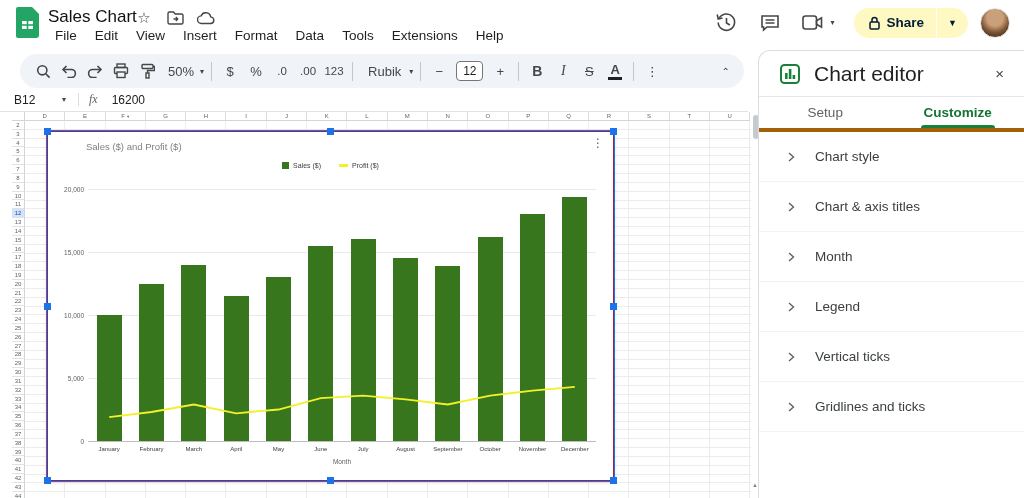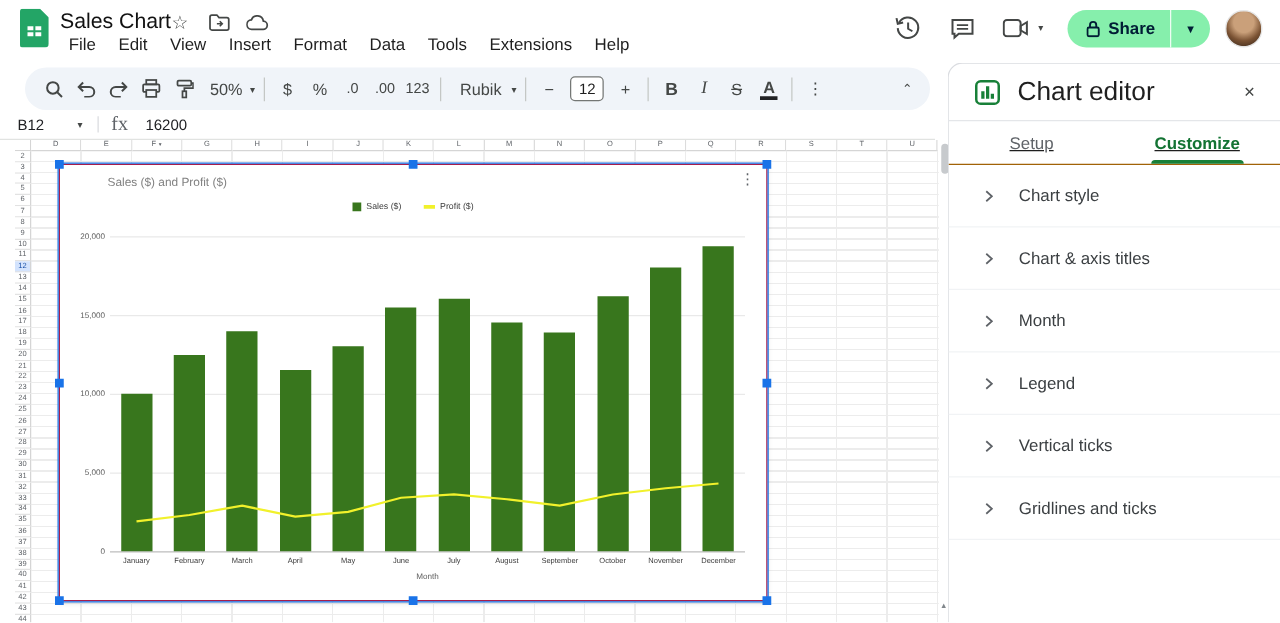--- a/index.html
+++ b/index.html
@@ -12,21 +12,21 @@
   .logo { position:absolute; left:16px; top:7px; width:23px; height:31px; }
   .doc-title { position:absolute; left:48px; top:7px; font-size:17px; color:#111; }
   .title-icons { position:absolute; left:135px; top:9px; display:flex; gap:13px; align-items:center; color:#444746; }
   .title-icons .ticon { width:18px; height:18px; display:flex; align-items:center; justify-content:center; font-size:15px; }
   .menubar { position:absolute; left:46px; top:26px; display:flex; }
   .menu-item { font-size:13.5px; color:#1f1f1f; padding:2px 9px; border-radius:6px; cursor:default; }
 
   .hdr-right { position:absolute; right:0; top:0; height:45px; display:flex; align-items:center; }
   .hicon { width:24px; height:24px; display:flex; align-items:center; justify-content:center; margin-right:19px; color:#444746; }
   .meet-wrap { display:flex; align-items:center; margin-right:17px; color:#444746; }
-  .share-btn { height:30px; background:#86efac; border-radius:16px; display:flex; align-items:center; margin-right:12px; color:#001d35; }
+  .share-btn { height:30px; background:#fef9c3; border-radius:16px; display:flex; align-items:center; margin-right:12px; color:#001d35; }
   .share-main { display:flex; align-items:center; gap:7px; padding:0 12px 0 15px; font-size:13.5px; font-weight:bold; }
   .share-sep { width:1px; height:30px; background:#fff; opacity:.85; }
   .share-caret { padding:0 11px; font-size:9px; }
   .avatar { width:30px; height:30px; border-radius:50%; margin-right:14px;
     background:radial-gradient(circle at 50% 32%, #caa07a 0 34%, #7a5233 62%, #2c2017 100%); border:1px solid #e5e5e5; }
 
   
   .toolbar { position:absolute; left:20px; top:54px; width:724px; height:34px; background:#f0f4f9; border-radius:17px;
     display:flex; align-items:center; padding:0 10px; color:#444746;justify-content:center; }
   .tbtn { min-width:26px; height:26px; display:flex; align-items:center; justify-content:center; font-size:13px; border-radius:6px; }
@@ -44,21 +44,21 @@
   .acolor .bar { width:14px; height:3px; background:#202124; margin-top:1px; }
   .toolbar .spacer { flex:1; }
   .collapse { font-size:10px; color:#444746; margin-right:4px; }
 
   
   .formula-bar { position:absolute; left:0; top:88px; width:748px; height:24px; background:#fff;
     border-bottom:1px solid #e1e3e1; display:flex; align-items:center; }
   .name-box { width:72px; padding-left:14px; font-size:12px; color:#202124; display:flex; align-items:center; justify-content:space-between; }
   .name-caret { font-size:8px; color:#444746; padding-right:6px; }
   .fx-sep { width:1px; height:13px; background:#dadce0; margin:0 10px 0 6px; }
-  .fx { font-family:"Liberation Serif",serif; font-size:16px; color:#5f6368; }
+  .fx { font-family:"Liberation Serif",serif; font-style:italic; font-size:12px; color:#5f6368; }
   .fx-value { font-size:12px; color:#202124; margin-left:14px; }
 
   
   .sheet { position:absolute; left:12px; top:112px; width:748px; height:386px; background:#fff; overflow:hidden; }
   .corner { position:absolute; left:0; top:0; width:13px; height:9px; background:#fff; border-right:1px solid #d5d5d5; border-bottom:1px solid #d5d5d5; }
   .col-headers { position:absolute; left:13px; top:0; height:9px; display:flex; }
   .col-h { width:40.3px; height:9px; border-right:1px solid #dcdcdc; border-bottom:1px solid #d5d5d5;
     font-size:6px; color:#5f6368; display:flex; align-items:center; justify-content:center; gap:2px; background:#fff; }
   .col-h .fcaret { font-size:4.5px; color:#5f6368; }
   .row-headers { position:absolute; left:0; top:9px; width:13px; }
@@ -93,21 +93,21 @@
   .xlabels { position:absolute; left:40px; top:312px; width:508px; height:9px; }
   .xlabel { position:absolute; transform:translateX(-50%); font-size:6px; color:#3c3c3c; white-space:nowrap; }
   .xaxis-title { position:absolute; left:40px; top:326px; width:508px; text-align:center; font-size:6.5px; color:#616161; }
 
   
   .panel { position:absolute; left:758px; top:50px; width:266px; height:448px; background:#fff;
     border-left:1px solid #dadce0; border-top:1px solid #dadce0; border-top-left-radius:12px; }
   .panel-header { height:46px; display:flex; align-items:center; padding:0 20px 0 21px; border-bottom:1px solid #e4e6e9; }
   .panel-title { font-size:21px; color:#1f1f1f; margin-left:14px; flex:1; }
   .panel-close { font-size:15px; color:#444746; }
-  .tabs { height:35px; display:flex; position:relative; border-bottom:1px solid #a16207;text-decoration:underline; }
+  .tabs { height:35px; display:flex; position:relative; border-bottom:4px solid #a16207; }
   .tab { flex:1; display:flex; align-items:center; justify-content:center; font-size:13.5px; color:#5f6368; position:relative; }
   .tab.active { color:#137333; font-weight:bold; }
   .tab-underline { position:absolute; bottom:0; left:50%; transform:translateX(-50%); width:74px; height:3px;
     background:#188038; border-radius:3px 3px 0 0; }
   .sections { }
   .section-row { height:50px; display:flex; align-items:center; padding-left:27px; border-bottom:1px solid #f1f3f5; }
   .section-label { font-size:13.5px; color:#3c4043; margin-left:19px; }
   .chev { width:10px; height:10px; }
 
   svg { display:block; }

